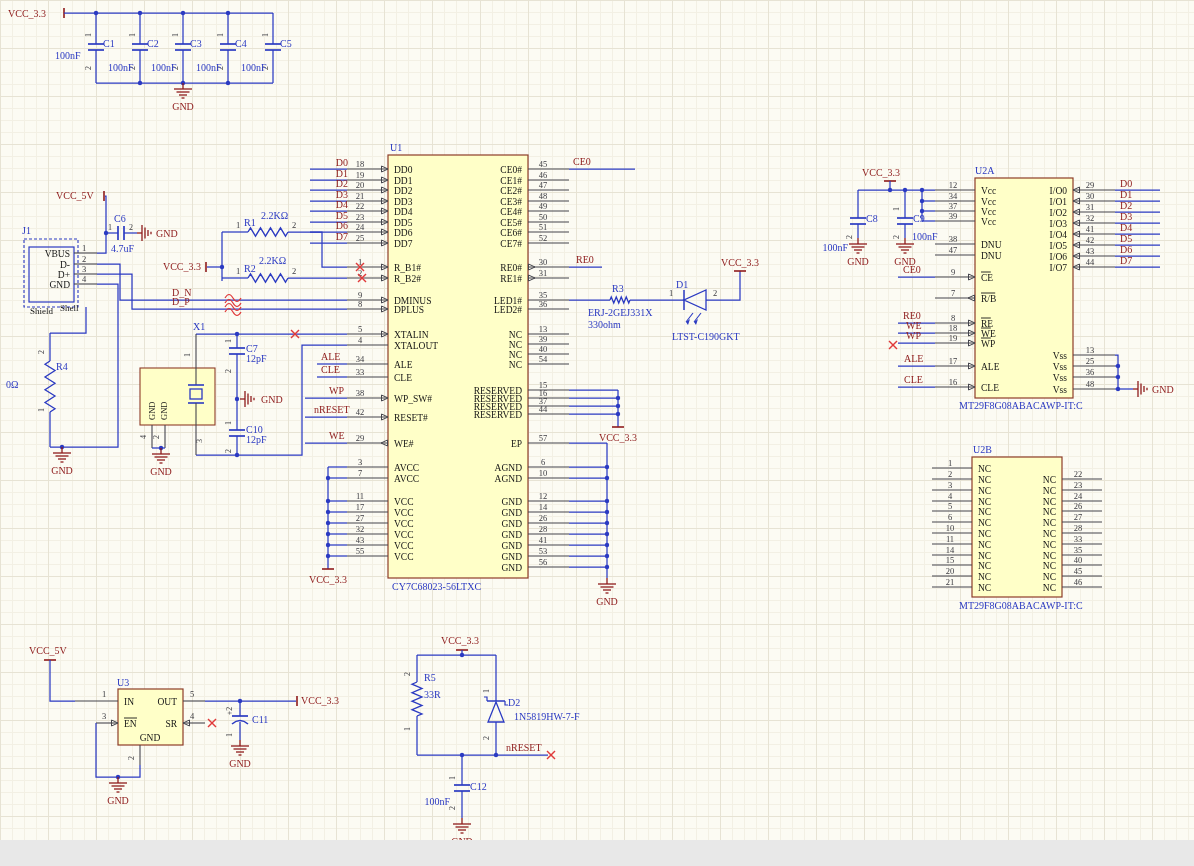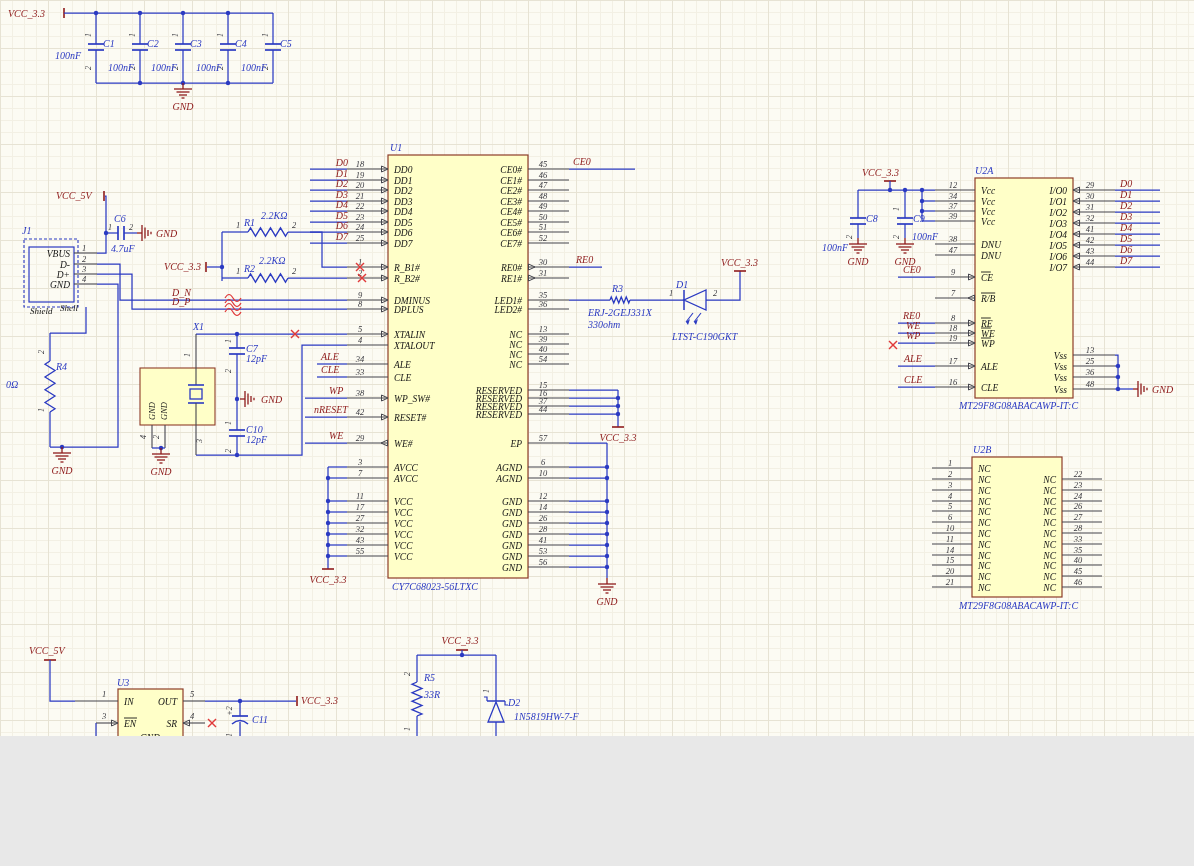--- a/index.html
+++ b/index.html
@@ -1,26 +1,25 @@
 <!DOCTYPE html>
 <html><head>
 <meta charset="utf-8">
 <style>
   html,body{margin:0;padding:0;background:#e8e8e8;}
   .canvas{
-    position:relative;width:1194px;height:736px;overflow:hidden;
+    position:relative;width:1194px;height:840px;overflow:hidden;
     background-color:#fcfbf3;
     background-image:
       linear-gradient(to right,#e7e3d4 1px,transparent 1px),
       linear-gradient(to bottom,#e7e3d4 1px,transparent 1px),
       linear-gradient(to right,#f3f0e4 1px,transparent 1px),
       linear-gradient(to bottom,#f3f0e4 1px,transparent 1px);
     background-size:48px 48px,48px 48px,12px 12px,12px 12px;
     font-family:"Liberation Serif","DejaVu Serif",serif;
-    font-style:italic;
   }
   svg{position:absolute;left:0;top:0;}
   svg text{font-family:"Liberation Serif","DejaVu Serif",serif;}
 </style>
 </head>
 <body>
 
 <div class="canvas">
   <svg id="schem" width="1194" height="866" viewBox="0 0 1194 866">
       <g>

